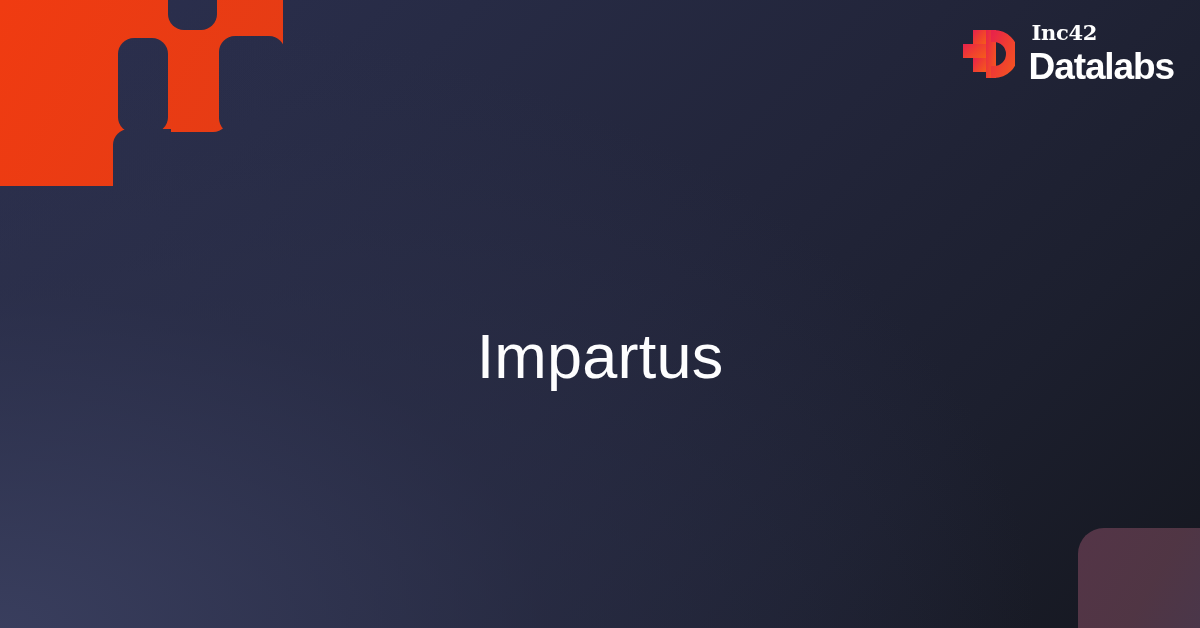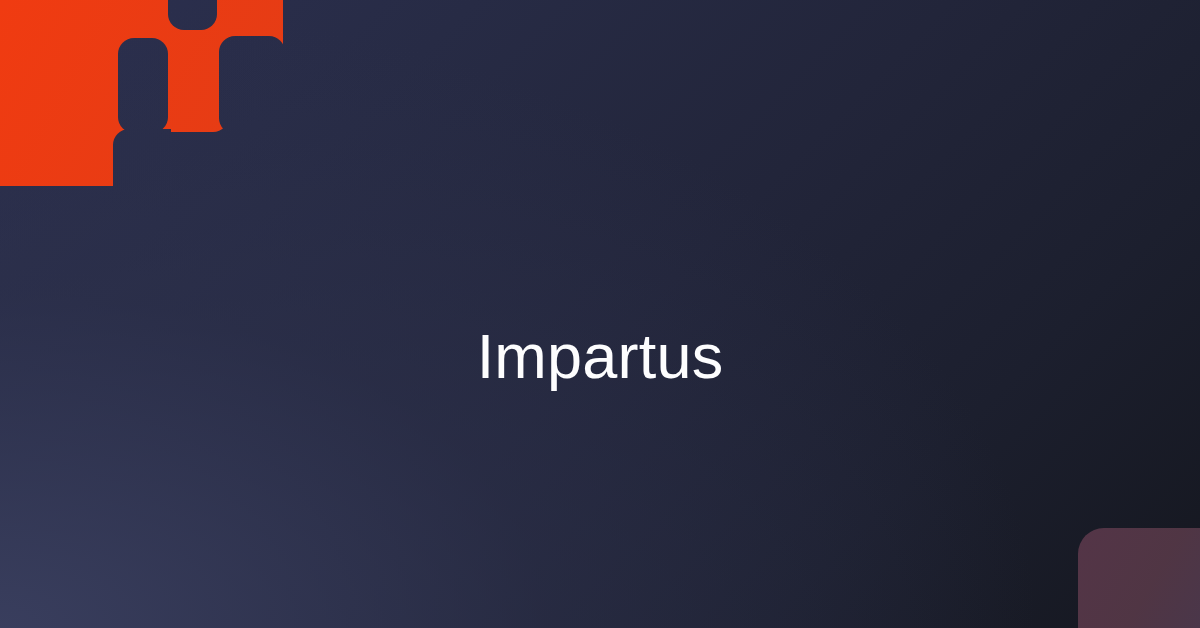--- a/index.html
+++ b/index.html
@@ -129,14 +129,37 @@
     <div class="notch" id="notch-a"></div>
     <div class="notch" id="notch-b"></div>
     <div class="notch" id="notch-c"></div>
     <div class="notch" id="notch-d"></div>
   </div>
 
   <div id="corner-plate"></div>
 
   <h1 id="title">Impartus</h1>
 
+  <div id="logo">
+    <svg id="logo-mark" viewBox="0 0 52 60" aria-hidden="true">
+      <defs>
+        <linearGradient id="dgrad" x1="0" y1="0.1" x2="1" y2="0.9">
+          <stop offset="0%" stop-color="#e8234a"></stop>
+          <stop offset="45%" stop-color="#ef3c32"></stop>
+          <stop offset="100%" stop-color="#f4591d"></stop>
+        </linearGradient>
+      </defs>
+
+      <rect x="10" y="6" width="13" height="14" fill="url(#dgrad)"></rect>
+      <rect x="0" y="20" width="23" height="14" fill="url(#dgrad)"></rect>
+      <rect x="10" y="34" width="13" height="14" fill="url(#dgrad)"></rect>
+
+      <rect x="23" y="6" width="10" height="48" fill="url(#dgrad)"></rect>
+
+      <path d="M28 6 H31 A24 24 0 0 1 31 54 H28 V42 H31 A12 12 0 0 0 31 18 H28 Z" fill="url(#dgrad)"></path>
+    </svg>
+    <div id="logo-words">
+      <span id="logo-inc42">Inc42</span>
+      <span id="logo-datalabs">Datalabs</span>
+    </div>
+  </div>
 
 </div>
 
 </body></html>

